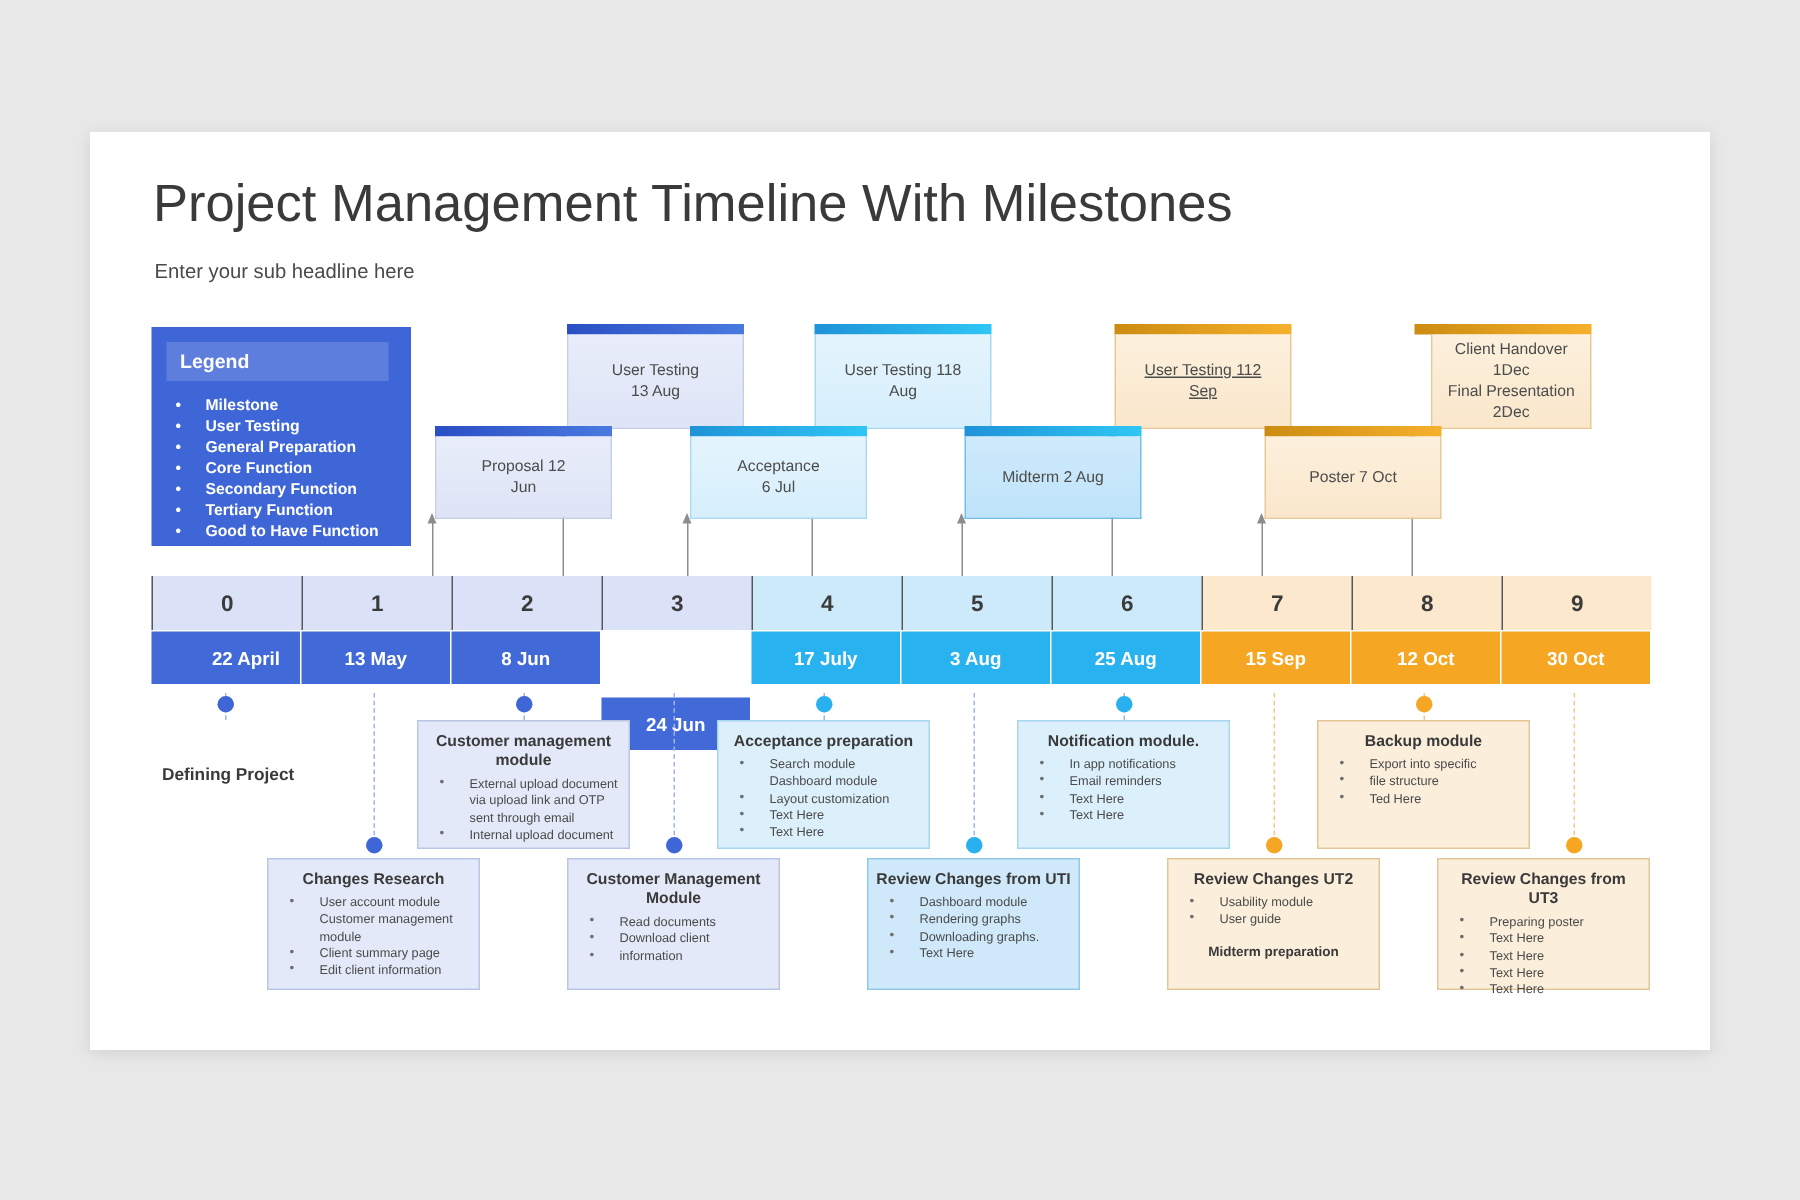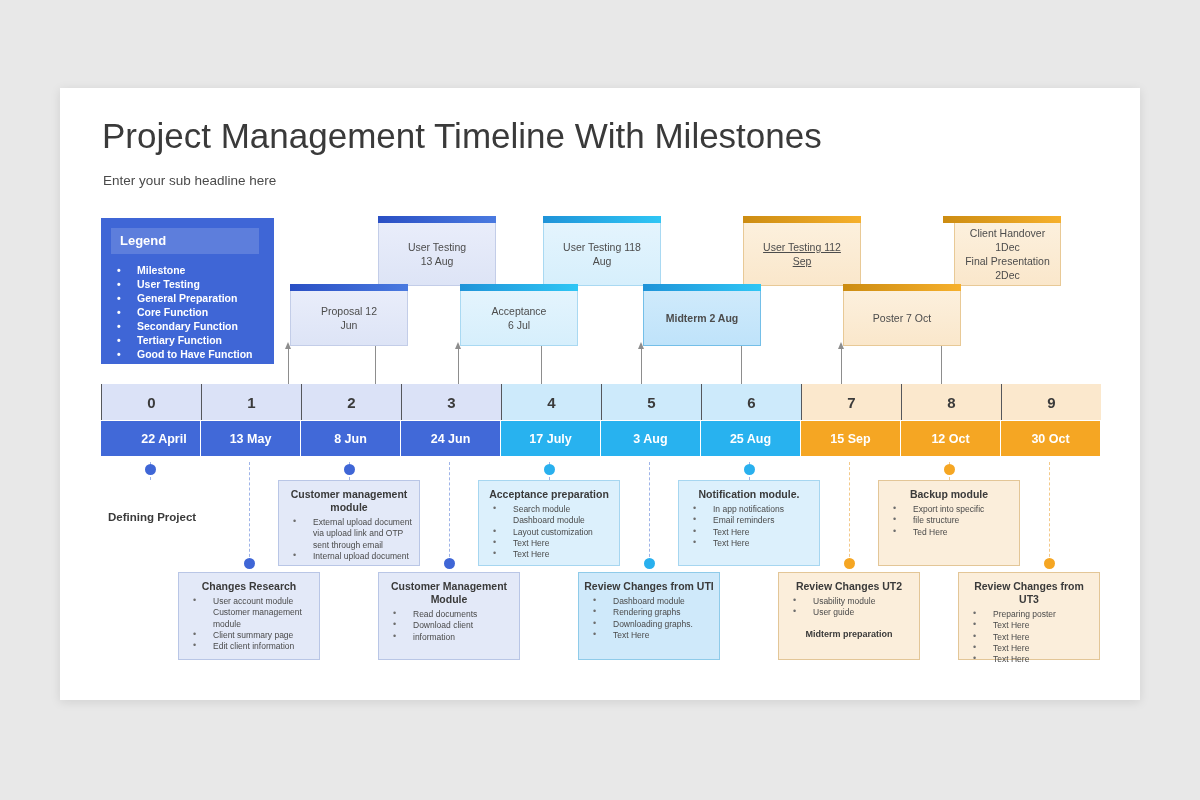--- a/index.html
+++ b/index.html
@@ -166,21 +166,21 @@
 
   <div class="ms-box" style="left:400px;top:196px;width:118px;height:62px;">
     <div class="ms-bar" style="background:linear-gradient(90deg,#1f93d8,#2fc6f5);"></div>
     <div class="ms-body" style="background:linear-gradient(180deg,#e4f4fd,#d6effc);border:1px solid #a9d9f2;border-top:none;">
       <span><span>Acceptance</span><br><span>6 Jul</span></span>
     </div>
   </div>
 
   <div class="ms-box" style="left:583px;top:196px;width:118px;height:62px;">
     <div class="ms-bar" style="background:linear-gradient(90deg,#1f93d8,#2fc6f5);"></div>
-    <div class="ms-body" style="background:linear-gradient(180deg,#cfeafb,#bfe3fa);border:1px solid #74bfe8;border-top:none;font-weight:bold;">
+    <div class="ms-body" style="background:linear-gradient(180deg,#cfeafb,#bfe3fa);border:1px solid #74bfe8;border-top:none;">
       <span>Midterm 2 Aug</span>
     </div>
   </div>
 
   <div class="ms-box" style="left:783px;top:196px;width:118px;height:62px;">
     <div class="ms-bar" style="background:linear-gradient(90deg,#cc8c12,#f6b02c);"></div>
     <div class="ms-body" style="background:linear-gradient(180deg,#fcf0dd,#fae7cb);border:1px solid #e8c996;border-top:none;">
       <span>Poster 7 Oct</span>
     </div>
   </div>
@@ -193,21 +193,21 @@
     <div class="num-cell" style="left:400px;width:100px;background:#cdeafb;">4</div>
     <div class="num-cell" style="left:500px;width:100px;background:#cdeafb;">5</div>
     <div class="num-cell" style="left:600px;width:100px;background:#cdeafb;">6</div>
     <div class="num-cell" style="left:700px;width:100px;background:#fbe8cd;">7</div>
     <div class="num-cell" style="left:800px;width:100px;background:#fbe8cd;">8</div>
     <div class="num-cell" style="left:900px;width:100px;background:#fbe8cd;">9</div>
 
     <div class="date-cell" style="left:0px;width:99px;background:#4169d8;padding-left:27px;">22 April</div>
     <div class="date-cell" style="left:100px;width:99px;background:#4169d8;">13 May</div>
     <div class="date-cell" style="left:200px;width:99px;background:#4169d8;">8 Jun</div>
-    <div class="date-cell" style="left:300px;width:99px;background:#4169d8;">24 Jun</div>
+    <div class="date-cell" style="left:300px;width:99px;background:#4169d8;margin-top:44px;">24 Jun</div>
     <div class="date-cell" style="left:400px;width:99px;background:#28b2ef;">17 July</div>
     <div class="date-cell" style="left:500px;width:99px;background:#28b2ef;">3 Aug</div>
     <div class="date-cell" style="left:600px;width:99px;background:#28b2ef;">25 Aug</div>
     <div class="date-cell" style="left:700px;width:99px;background:#f5a623;">15 Sep</div>
     <div class="date-cell" style="left:800px;width:99px;background:#f5a623;">12 Oct</div>
     <div class="date-cell" style="left:900px;width:99px;background:#f5a623;">30 Oct</div>
   </div>
 
   <div class="dash" style="left:90px;top:374px;height:18px;"></div>
   <div class="dash" style="left:189px;top:374px;height:100px;"></div>

